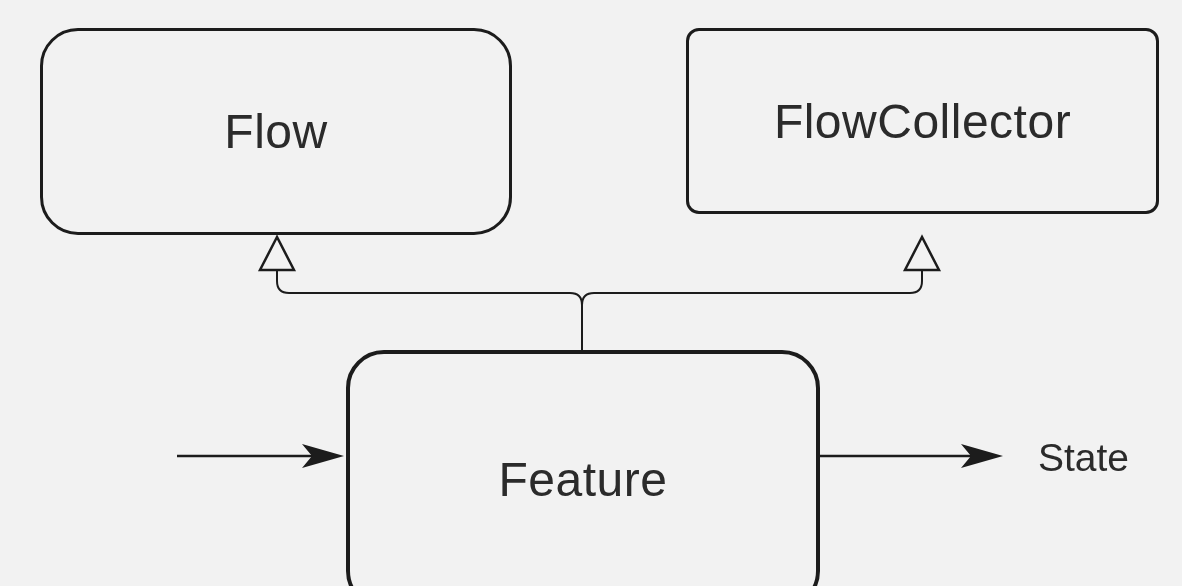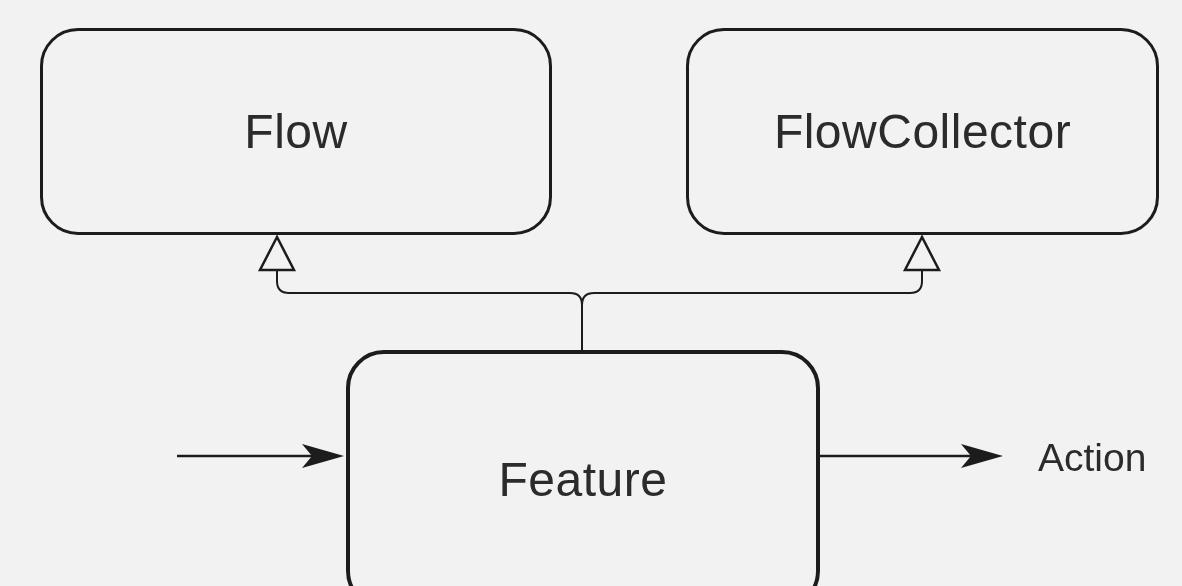--- a/index.html
+++ b/index.html
@@ -31,22 +31,22 @@
     display: flex;
     align-items: center;
     justify-content: center;
   }
   .node-label {
     font-size: 48px;
     color: #2b2b2b;
     letter-spacing: 0.5px;
     white-space: nowrap;
   }
-  .node-flow          { left: 40px;  top: 28px;  width: 512px; height: 207px; }
-  .node-flowcollector { left: 686px; top: 28px;  width: 473px; height: 207px; }
+  .node-flow          { left: 40px;  top: 28px;  width: 472px; height: 207px; }
+  .node-flowcollector { left: 686px; top: 28px;  width: 473px; height: 186px; border-radius: 13px; }
   .node-feature       { left: 346px; top: 350px; width: 474px; height: 259px; border-width: 4px; }
 
   .io-label {
     position: absolute;
     font-size: 39px;
     line-height: 1;
     color: #2b2b2b;
     white-space: nowrap;
   }
   .io-action { left: 42px;   top: 438px; }
@@ -99,15 +99,15 @@
 
   <div class="node node-flowcollector">
     <span class="node-label">FlowCollector</span>
   </div>
 
   <div class="node node-feature">
     <span class="node-label">Feature</span>
   </div>
 
 
-  <div class="io-label io-state">Action</div>
+  <div class="io-label io-state">State</div>
 
 </div>
 
 </body></html>

